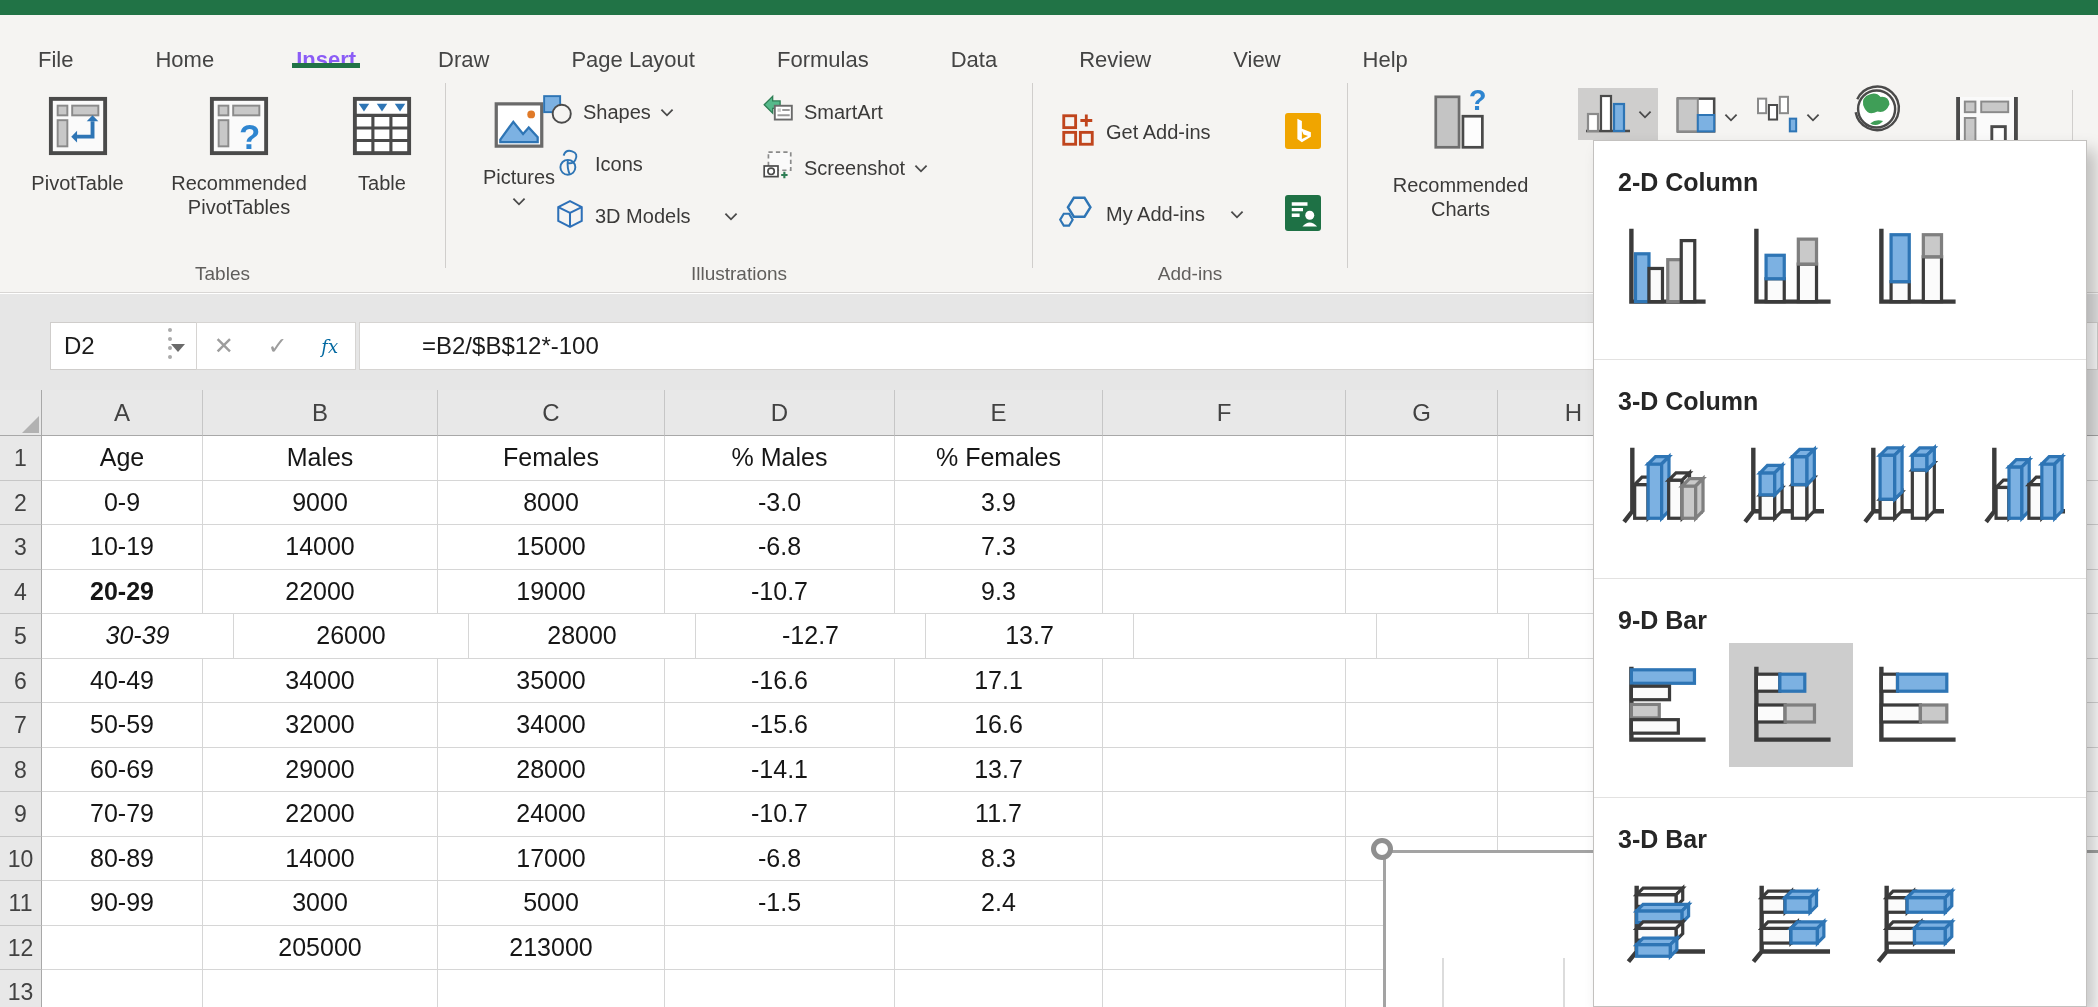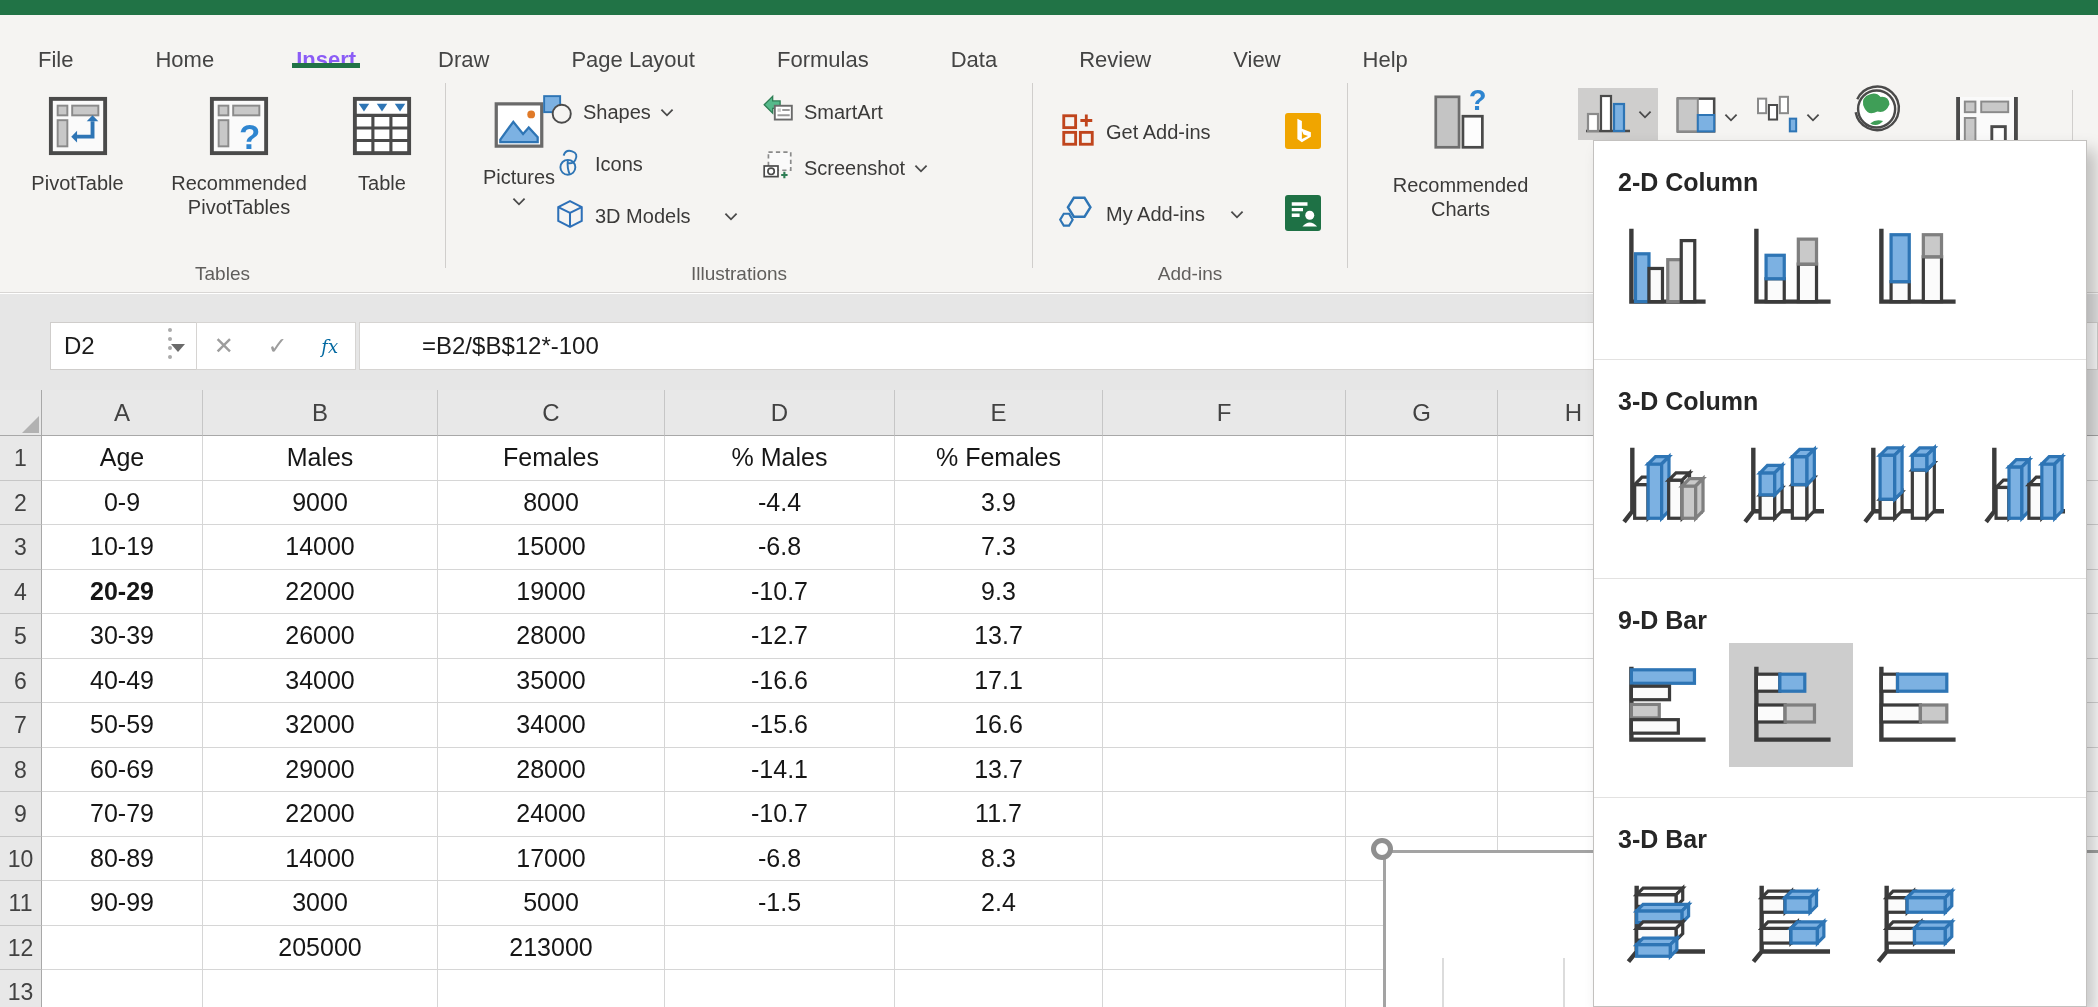--- a/index.html
+++ b/index.html
@@ -387,21 +387,21 @@
         <div class="g-cell" style="width: 152px; height: 44.5px; line-height: 42.5px;"></div>
         <div class="g-cell" style="width: 152px; height: 44.5px; line-height: 42.5px;"></div>
         <div class="g-cell" style="width: 152px; height: 44.5px; line-height: 42.5px;"></div>
         <div class="g-cell" style="width: 158px; height: 44.5px; line-height: 42.5px;"></div>
       </div>
       <div class="g-row">
         <div class="g-rowhdr" style="height: 44.5px; line-height: 44.5px; width: 42px;">2</div>
         <div class="g-cell" style="width: 161px; height: 44.5px; line-height: 42.5px;">0-9</div>
         <div class="g-cell" style="width: 235px; height: 44.5px; line-height: 42.5px;">9000</div>
         <div class="g-cell" style="width: 227px; height: 44.5px; line-height: 42.5px;">8000</div>
-        <div class="g-cell" style="width: 230px; height: 44.5px; line-height: 42.5px;">-4.4</div>
+        <div class="g-cell" style="width: 230px; height: 44.5px; line-height: 42.5px;">-3.0</div>
         <div class="g-cell" style="width: 208px; height: 44.5px; line-height: 42.5px;">3.9</div>
         <div class="g-cell" style="width: 243px; height: 44.5px; line-height: 42.5px;"></div>
         <div class="g-cell" style="width: 152px; height: 44.5px; line-height: 42.5px;"></div>
         <div class="g-cell" style="width: 152px; height: 44.5px; line-height: 42.5px;"></div>
         <div class="g-cell" style="width: 152px; height: 44.5px; line-height: 42.5px;"></div>
         <div class="g-cell" style="width: 152px; height: 44.5px; line-height: 42.5px;"></div>
         <div class="g-cell" style="width: 158px; height: 44.5px; line-height: 42.5px;"></div>
       </div>
       <div class="g-row">
         <div class="g-rowhdr" style="height: 44.5px; line-height: 44.5px; width: 42px;">3</div>
@@ -426,21 +426,21 @@
         <div class="g-cell" style="width: 208px; height: 44.5px; line-height: 42.5px;">9.3</div>
         <div class="g-cell" style="width: 243px; height: 44.5px; line-height: 42.5px;"></div>
         <div class="g-cell" style="width: 152px; height: 44.5px; line-height: 42.5px;"></div>
         <div class="g-cell" style="width: 152px; height: 44.5px; line-height: 42.5px;"></div>
         <div class="g-cell" style="width: 152px; height: 44.5px; line-height: 42.5px;"></div>
         <div class="g-cell" style="width: 152px; height: 44.5px; line-height: 42.5px;"></div>
         <div class="g-cell" style="width: 158px; height: 44.5px; line-height: 42.5px;"></div>
       </div>
       <div class="g-row">
         <div class="g-rowhdr" style="height: 44.5px; line-height: 44.5px; width: 42px;">5</div>
-        <div class="g-cell" style="width: 161px; height: 44.5px; line-height: 42.5px;">30-39</div>
+        <div class="g-cell" style="width: 192px; height: 44.5px; line-height: 42.5px; font-style: italic;">30-39</div>
         <div class="g-cell" style="width: 235px; height: 44.5px; line-height: 42.5px;">26000</div>
         <div class="g-cell" style="width: 227px; height: 44.5px; line-height: 42.5px;">28000</div>
         <div class="g-cell" style="width: 230px; height: 44.5px; line-height: 42.5px;">-12.7</div>
         <div class="g-cell" style="width: 208px; height: 44.5px; line-height: 42.5px;">13.7</div>
         <div class="g-cell" style="width: 243px; height: 44.5px; line-height: 42.5px;"></div>
         <div class="g-cell" style="width: 152px; height: 44.5px; line-height: 42.5px;"></div>
         <div class="g-cell" style="width: 152px; height: 44.5px; line-height: 42.5px;"></div>
         <div class="g-cell" style="width: 152px; height: 44.5px; line-height: 42.5px;"></div>
         <div class="g-cell" style="width: 152px; height: 44.5px; line-height: 42.5px;"></div>
         <div class="g-cell" style="width: 158px; height: 44.5px; line-height: 42.5px;"></div>

